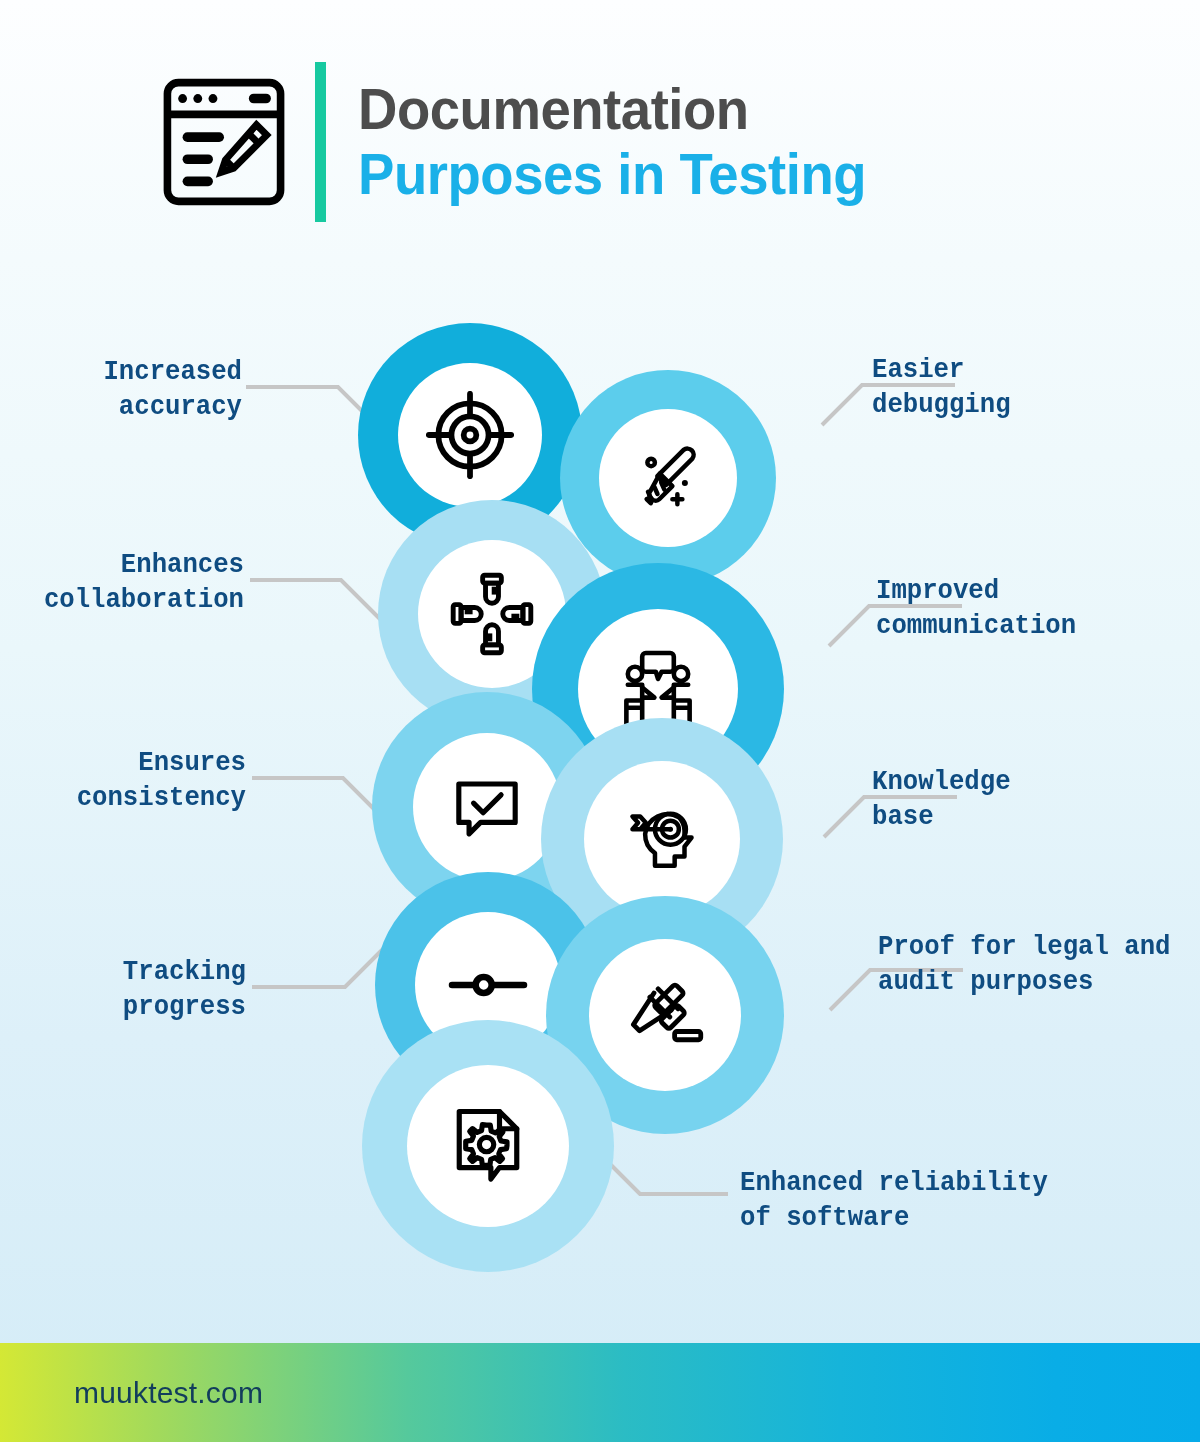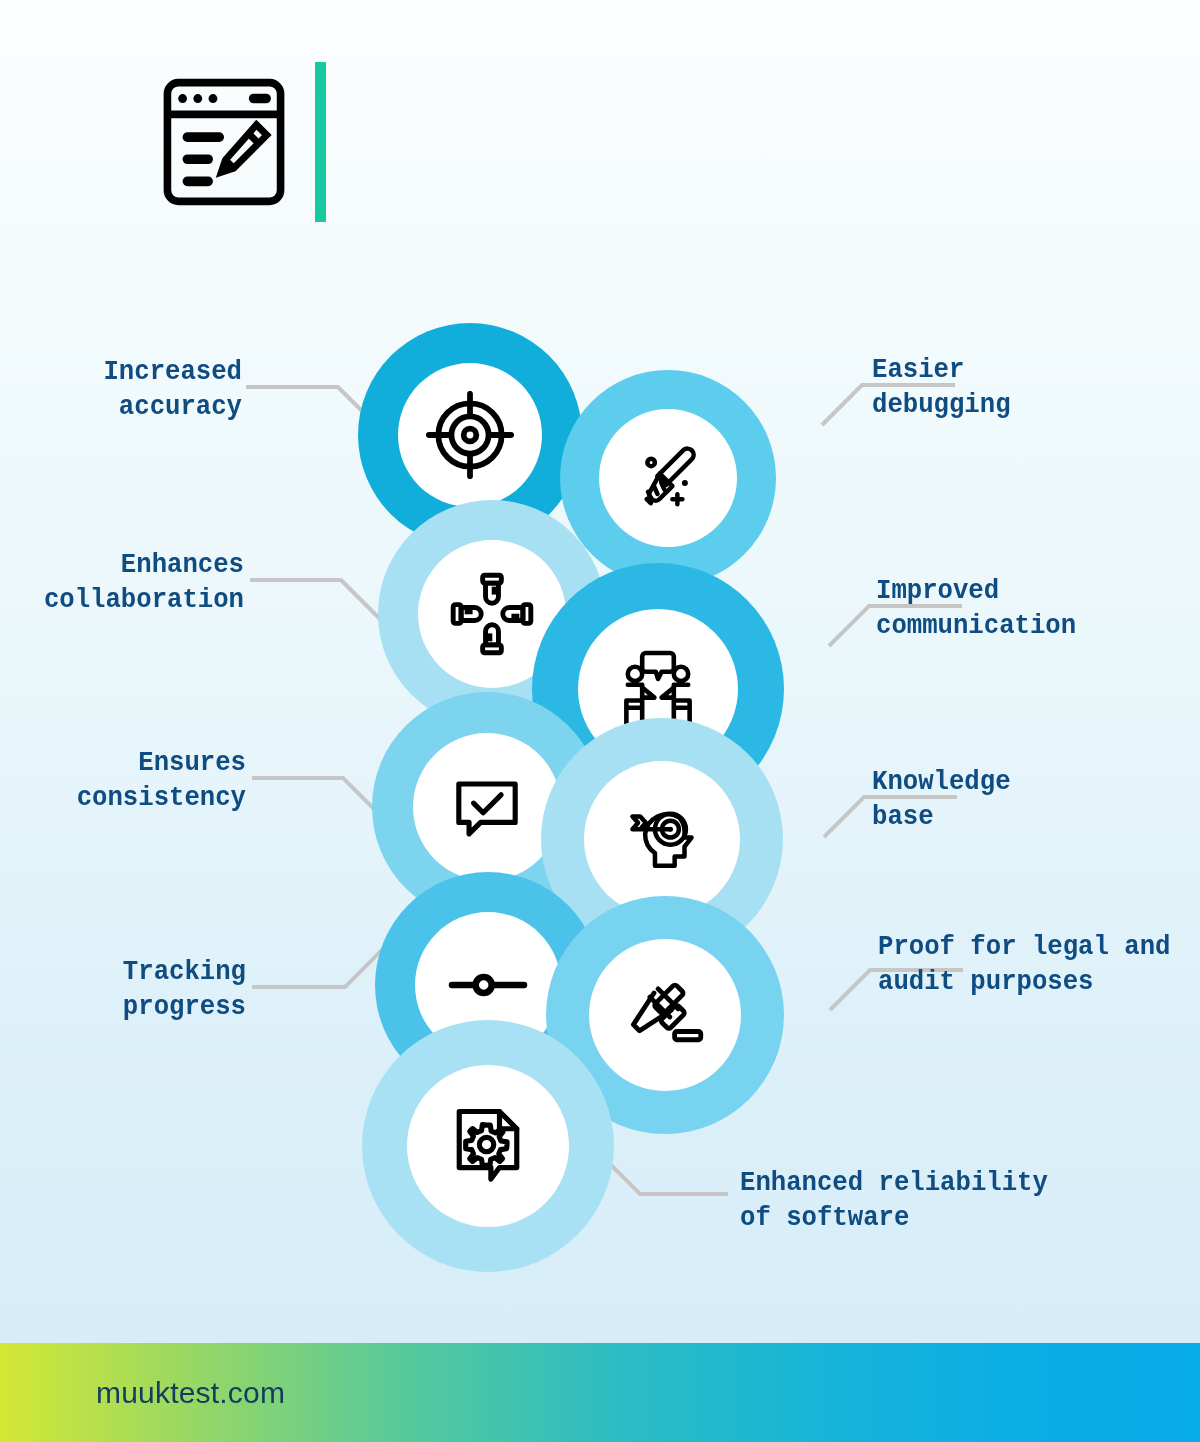--- a/index.html
+++ b/index.html
@@ -77,21 +77,21 @@
 
   
   #footer {
     position: absolute;
     left: 0; top: 1343px;
     width: 1200px; height: 99px;
     background: linear-gradient(90deg, #d4e835 0%, #9fd95e 14%, #55c99c 34%, #2bbcc4 52%, #16b4da 70%, #09ade6 88%, #06abe9 100%);
     display: flex;
     align-items: center;
     justify-content: space-between;
-    padding: 0 60px 0 96px;
+    padding: 0 60px 0 74px;
   }
   #footer-url {
     color: #123d5c;
     font-size: 30px;
     font-weight: 400;
     letter-spacing: 0.2px;
   }
   #footer-logo { display: flex; align-items: center; gap: 12px; }
   #footer-logo svg { display: block; }
   #logo-wordmark {
@@ -120,20 +120,24 @@
       <rect x="20" y="59" width="22" height="7" rx="3.5" fill="#000" stroke="none"></rect>
       <rect x="20" y="75" width="22" height="7" rx="3.5" fill="#000" stroke="none"></rect>
       <g stroke-width="5">
         <path d="M73.5 37.5 L81 45 L57 69 L48 72 L51 63 Z"></path>
         <line x1="67.5" y1="43.5" x2="75" y2="51"></line>
         <line x1="51" y1="63" x2="57" y2="69"></line>
       </g>
     </svg>
   </div>
   <div id="title-divider"></div>
+  <div id="title-block">
+    <div class="title-line" id="title-line1">Documentation</div>
+    <div class="title-line" id="title-line2">Purposes in Testing</div>
+  </div>
 </div>
 
 <div id="stage">
 
   <svg id="connectors" viewBox="0 0 1200 1330">
     <g stroke="#c6c6c6" stroke-width="4" fill="none" stroke-linecap="butt" stroke-linejoin="miter">
       <path d="M246 387 H338 L378 427"></path>
       <path d="M250 580 H341 L381 620"></path>
       <path d="M252 778 H343 L383 818"></path>
       <path d="M252 987 H345 L385 947"></path>

